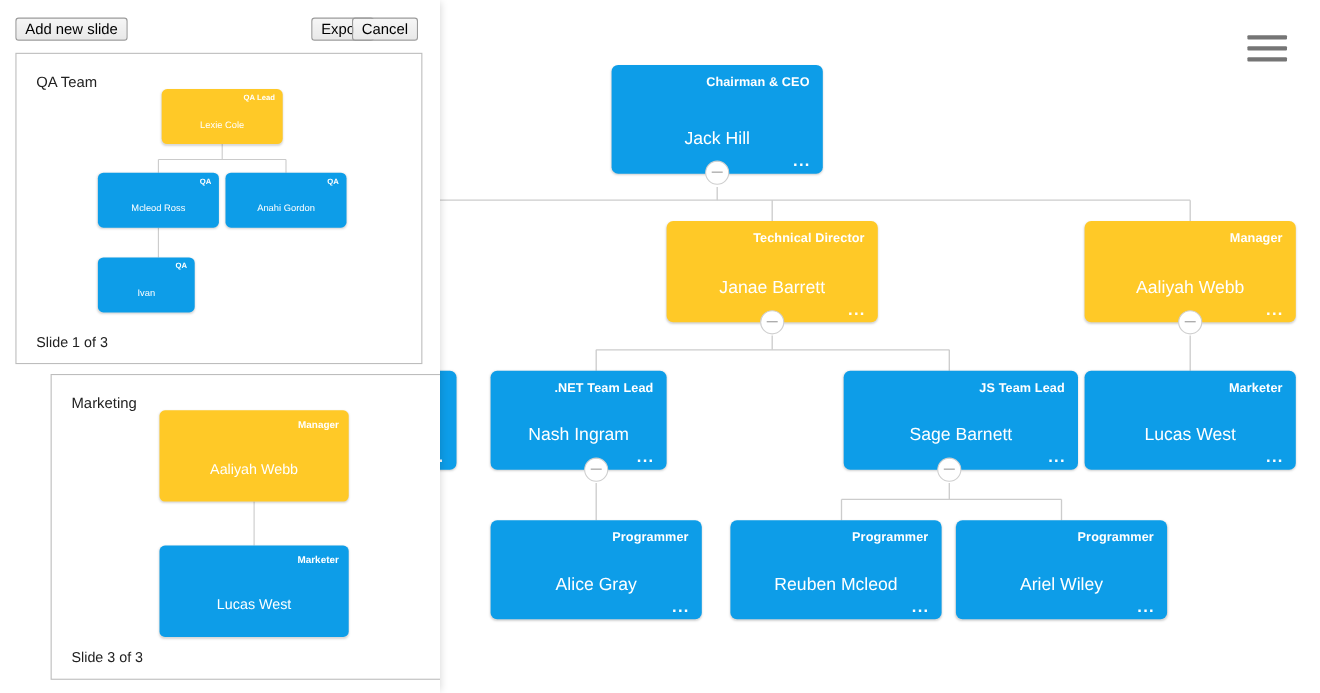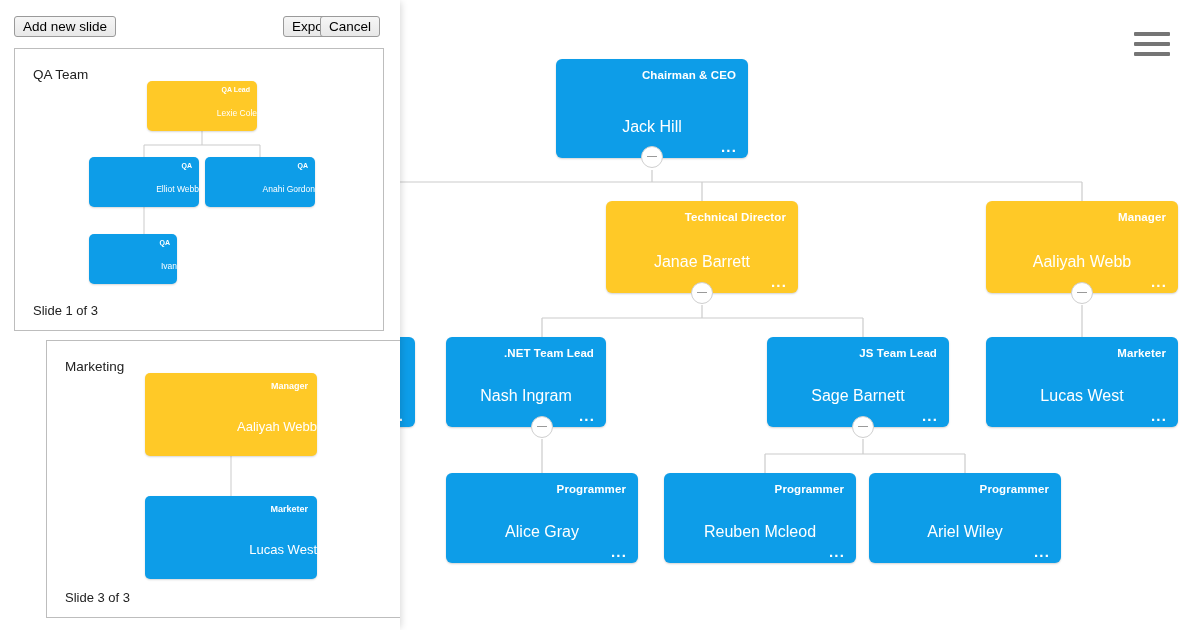--- a/index.html
+++ b/index.html
@@ -196,21 +196,21 @@
     top: 5px;
     color: #ffffff;
     font-size: 7px;
     font-weight: bold;
     white-space: nowrap;
   }
   .mini-name {
     position: absolute;
     left: 0; right: 0;
     bottom: 13px;
-    text-align: right;
+    text-align: center;
     color: #ffffff;
     font-size: 8.5px;
     white-space: nowrap;
   }
 
   
   .mini-node.lg .mini-title { font-size: 9px; right: 9px; top: 8px; }
   .mini-node.lg .mini-name  { font-size: 13px; bottom: 22px; }
 
   
@@ -291,21 +291,21 @@
       <div class="node-dots">...</div>
     </div>
 
     <div class="node blue" style="left:446px; top:337px; width:160px; height:90px;">
       <div class="node-title">.NET Team Lead</div>
       <div class="node-name">Nash Ingram</div>
       <div class="node-dots">...</div>
     </div>
     <div class="collapse-handle" style="left:531px; top:416px;"></div>
 
-    <div class="node blue" style="left:767px; top:337px; width:182px; height:90px;text-decoration:underline;">
+    <div class="node blue" style="left:767px; top:337px; width:213px; height:90px;text-decoration:underline;">
       <div class="node-title">JS Team Lead</div>
       <div class="node-name">Sage Barnett</div>
       <div class="node-dots">...</div>
     </div>
     <div class="collapse-handle" style="left:852px; top:416px;"></div>
 
     <div class="node blue" style="left:986px; top:337px; width:192px; height:90px;">
       <div class="node-title">Marketer</div>
       <div class="node-name">Lucas West</div>
       <div class="node-dots">...</div>
@@ -360,21 +360,21 @@
           </g>
         </svg>
 
         <div class="mini-node yellow" style="left:132px; top:32px; width:110px; height:50px;">
           <div class="mini-title">QA Lead</div>
           <div class="mini-name">Lexie Cole</div>
         </div>
 
         <div class="mini-node blue" style="left:74px; top:108px; width:110px; height:50px;">
           <div class="mini-title">QA</div>
-          <div class="mini-name">Elliot Webb</div>
+          <div class="mini-name">Mcleod Ross</div>
         </div>
 
         <div class="mini-node blue" style="left:190px; top:108px; width:110px; height:50px;">
           <div class="mini-title">QA</div>
           <div class="mini-name">Anahi Gordon</div>
         </div>
 
         <div class="mini-node blue" style="left:74px; top:185px; width:88px; height:50px;">
           <div class="mini-title">QA</div>
           <div class="mini-name">Ivan</div>

